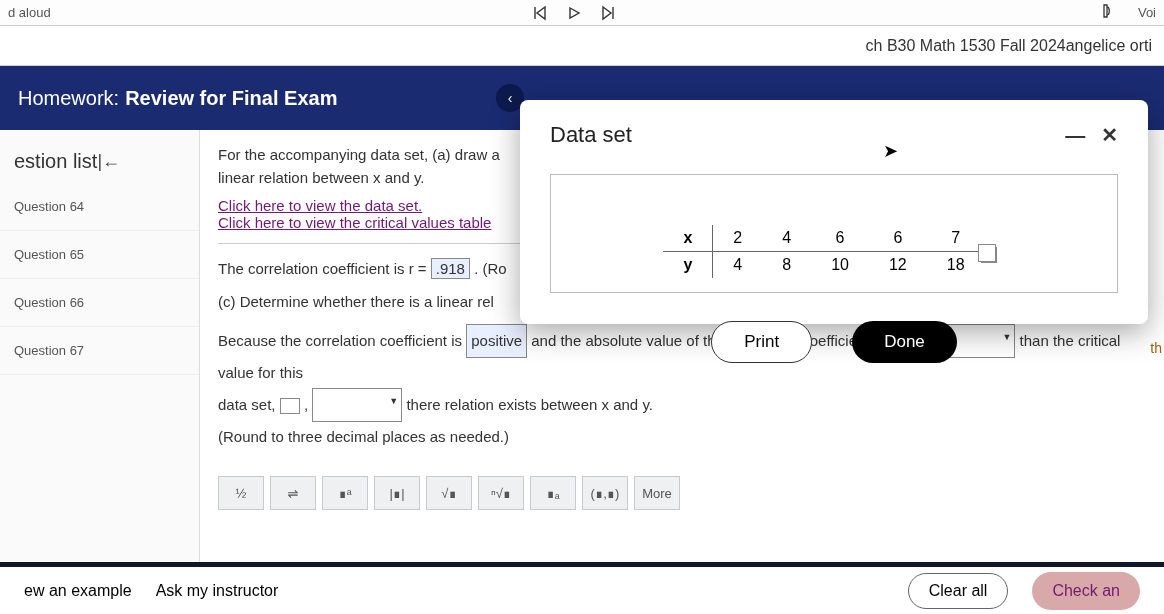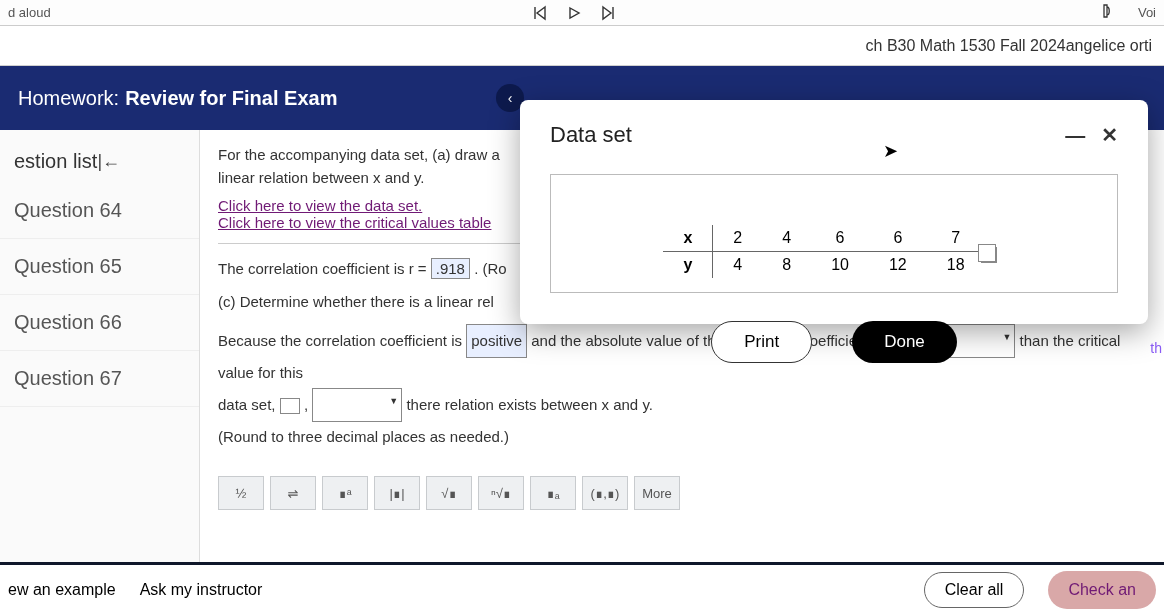--- a/index.html
+++ b/index.html
@@ -11,54 +11,54 @@
 .nav-ico{width:16px;height:16px;display:inline-flex;align-items:center;justify-content:center;color:#333}
 .subbar{height:40px;background:#fff;display:flex;align-items:center;justify-content:flex-end;padding:0 12px;font-size:16px;color:#333;border-bottom:1px solid #d0d0d0}
 .hwbar{height:64px;background:#1a2b72;color:#fff;display:flex;align-items:center;padding:0 18px;font-size:20px;position:relative}
 .hwbar .label{font-weight:400}
 .hwbar .title{font-weight:600;margin-left:6px}
 .hwbar .collapse{position:absolute;right:640px;top:18px;width:28px;height:28px;background:#0d1a4d;border-radius:50%;display:flex;align-items:center;justify-content:center;font-size:14px;color:#fff}
 .main{display:flex;height:calc(614px - 26px - 40px - 64px - 52px);background:#fff}
 .sidebar{width:200px;border-right:1px solid #ddd;background:#fafafa;padding-top:10px}
 .qlist-hdr{display:flex;align-items:center;justify-content:flex-start;padding:10px 14px;font-size:20px;color:#333}
 .qlist-hdr .icon{font-size:18px;color:#444}
-.qitem{padding:16px 14px;font-size:20px;color:#555;border-bottom:1px solid #eee}
+.qitem{padding:16px 14px;font-size:13px;color:#555;border-bottom:1px solid #eee}
 .content{flex:1;padding:14px 18px;font-size:15px;color:#333;position:relative}
 .content a{color:#701a75;}
 .instr{margin-bottom:8px;line-height:1.5}
 .hr{border-top:1px solid #ccc;margin:12px 0}
 .corr{margin:14px 0}
 .input-sm{display:inline-block;border:1px solid #888;background:#e8efff;padding:1px 4px;min-width:34px;text-align:center}
 .select-sm{display:inline-block;border:1px solid #888;background:#fff;padding:1px 4px;min-width:60px;position:relative}
 .select-sm::after{content:"▼";font-size:9px;position:absolute;right:3px;top:3px}
 .blank{display:inline-block;border:1px solid #888;width:20px;height:16px;vertical-align:middle}
 .mathbar{margin-top:24px;display:flex;gap:6px}
 .mathbtn{width:46px;height:34px;background:#eef0f2;border:1px solid #c8cbce;display:flex;align-items:center;justify-content:center;font-size:13px;color:#555}
-.footer{position:absolute;bottom:0;left:0;right:0;height:52px;background:#fff;border-top:3px solid #0f172a;display:flex;align-items:center;padding:0 8px;gap:24px;font-size:16px}
+.footer{position:absolute;bottom:0;left:0;right:0;height:52px;background:#fff;border-top:5px solid #0f172a;display:flex;align-items:center;padding:0 24px;gap:24px;font-size:16px}
 .footer .spacer{flex:1}
 .clear-btn{border:1.5px solid #666;border-radius:20px;padding:8px 20px;background:#fff;font-size:16px}
 .check-btn{border:none;border-radius:20px;padding:10px 20px;background:#d9a8a8;color:#701a75;font-size:16px}
 
 .modal{position:absolute;top:100px;left:520px;width:628px;height:224px;background:#fff;border-radius:8px;box-shadow:0 8px 30px rgba(0,0,0,.35);padding:22px 30px;z-index:50}
 .modal-hdr{display:flex;align-items:center;justify-content:space-between}
 .modal-title{font-size:22px;color:#222}
 .modal-ctrls{display:flex;gap:16px;font-size:20px;color:#333;font-weight:700;align-items:center}
 .cursor{position:absolute;top:40px;right:250px;font-size:18px;color:#000}
 .copy-ic{position:absolute;top:72px;right:120px;width:16px;height:16px;border:1.5px solid #888}
 .copy-ic::after{content:"";position:absolute;top:-4px;left:-4px;width:16px;height:16px;border:1.5px solid #888;background:#fff}
 .data-table{margin:36px auto 0;border-collapse:collapse;font-size:16px}
 .data-table td{padding:4px 20px;text-align:center}
 .data-table .lbl{font-weight:700;border-right:1px solid #666}
 .data-table tr:first-child td{border-bottom:1px solid #666}
 .table-wrap{border:1px solid #bbb;padding:14px 60px 14px 40px;margin-top:26px;position:relative}
 .modal-btns{display:flex;justify-content:center;gap:40px;margin-top:28px}
 .print-btn{border:1.5px solid #333;background:#fff;border-radius:24px;padding:10px 32px;font-size:17px}
 .done-btn{border:none;background:#000;color:#fff;border-radius:24px;padding:10px 32px;font-size:17px}
 .part-label{margin-top:10px}
-.right-clip{position:absolute;right:2px;top:210px;font-size:14px;color:#8b5cf6}
+.right-clip{position:absolute;right:2px;top:210px;font-size:14px;color:#a16207}
 </style>
 </head>
 <body>
 
 <div class="topbar">
   <div class="left">d aloud</div>
   <div class="center">
     <span class="nav-ico">
         <svg width="16" height="16" viewBox="0 0 16 16">
           <path d="M3 2v12M13 2L5 8l8 6z" fill="none" stroke="#333" stroke-width="1.4"></path>

